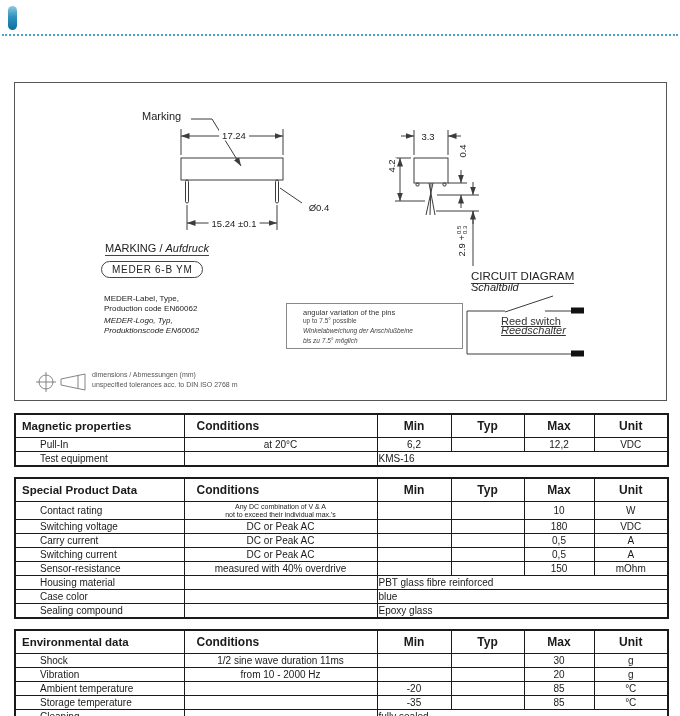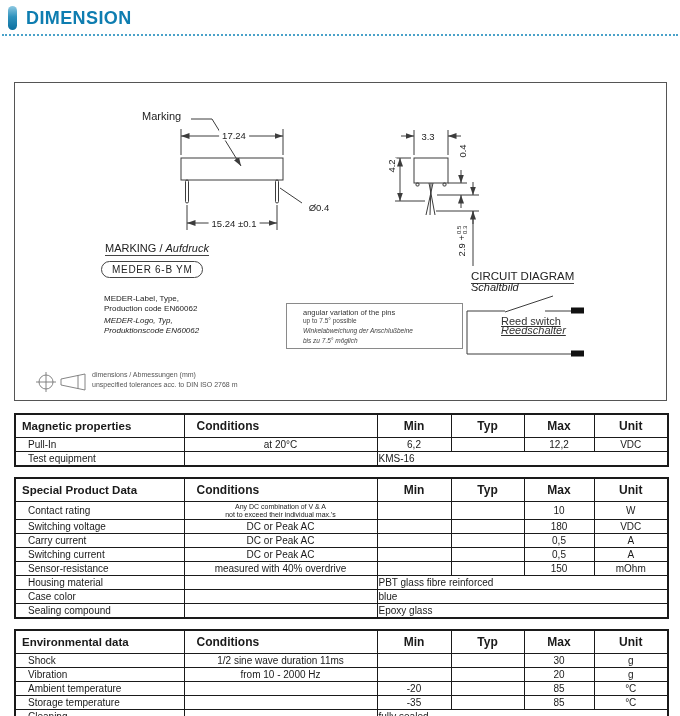--- a/index.html
+++ b/index.html
@@ -44,32 +44,31 @@
   table.spec{border-collapse:collapse;table-layout:fixed;width:653px;
         border:2px solid #1a1a1a;margin:0;}
   table.spec + table.spec{margin-top:10px;}
   table.spec:last-child{margin-top:13px;}
   table.spec th,table.spec td{border:1px solid #1a1a1a;overflow:hidden;}
   table.spec thead tr{height:17px;}
   table.spec tbody tr{height:13px;}
   th.c-title{font-size:11.5px;font-weight:bold;text-align:left;padding:0 6px;border-bottom-width:2px;}
   th.c-cond-h{font-size:12px;font-weight:bold;text-align:left;padding:4px 12px;border-bottom-width:2px;}
   th.c-val-h{font-size:12px;font-weight:bold;text-align:center;border-bottom-width:2px;}
-  td.c-prop{font-size:10px;text-align:left;padding:0 12px;}
+  td.c-prop{font-size:10px;text-align:left;padding:0 24px;}
   td.c-cond{font-size:10px;text-align:center;padding:0 5px;}
   td.c-cond.small{font-size:7px;line-height:7.5px;white-space:pre-line;padding:1px 5px;}
   td.c-val{font-size:10px;text-align:center;}
   td.c-span{font-size:10px;}
 </style>
 </head>
 <body>
 
 <div class="hdr">
   <div class="bar"></div>
-  <div class="ttl">DIMENSION</div>
 </div>
 <div class="dotline"></div>
 
 <div id="drawing">
   <svg width="651" height="317" viewBox="0 0 651 317">
     <defs>
       <marker id="arw" markerWidth="10" markerHeight="8" refX="8.5" refY="4" orient="auto" markerUnits="userSpaceOnUse">
         <path d="M0,1 L8.5,4 L0,7 Z" fill="#3c3c3c"></path>
       </marker>
     </defs>

